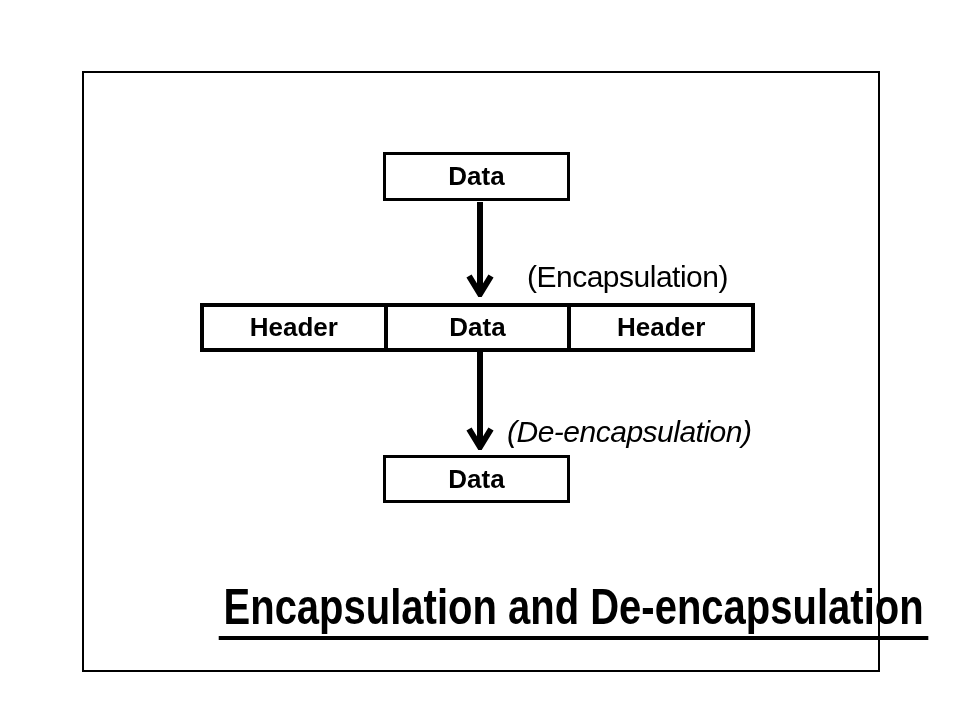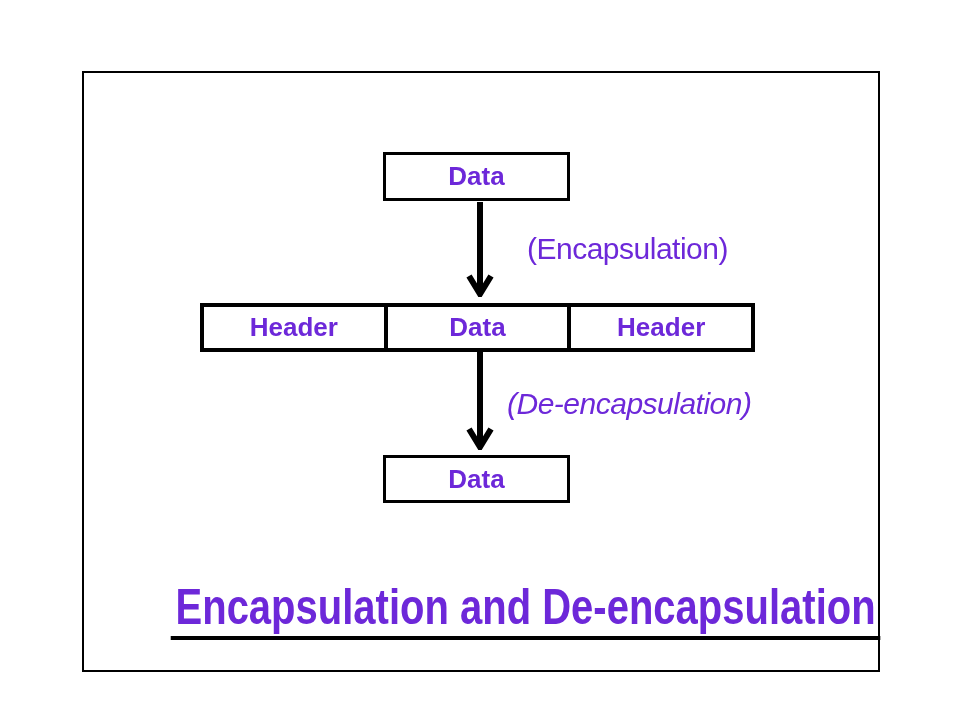--- a/index.html
+++ b/index.html
@@ -1,21 +1,21 @@
 <!DOCTYPE html>
 <html><head>
 <meta charset="utf-8">
 <style>
   html, body { margin: 0; padding: 0; background: #ffffff; }
   .canvas {
     position: relative;
     width: 960px;
     height: 720px;
     background: #ffffff;
-    color: #6d28d9;
+    color: #000000;
     font-family: "Liberation Sans", sans-serif;
     overflow: hidden;
   }
   .frame {
     position: absolute;
     left: 82px; top: 71px;
     width: 798px; height: 601px;
     border: 2px solid #000000;
     box-sizing: border-box;
   }
@@ -51,28 +51,30 @@
   }
   .pdu-cell + .pdu-cell { border-left: 4px solid #000000; }
   .arrow { position: absolute; }
   .arrow-encapsulation   { left: 465px; top: 202px; }
   .arrow-deencapsulation { left: 465px; top: 352px; }
   .flow-label {
     position: absolute;
     font-size: 30px;
     letter-spacing: -0.5px;
     white-space: nowrap;
+    margin-top: 28px;
   }
   .label-encapsulation   { left: 527px; top: 232px; }
   .label-deencapsulation { left: 507px; top: 387px; font-style: italic; }
   .title-wrap {
     position: absolute;
     left: 82px; top: 581px;
     width: 798px;
     text-align: center;
+    padding-left: 48px;
   }
   .title-text {
     display: inline-block;
     font-size: 50px;
     font-weight: bold;
     line-height: 1.05;
     white-space: nowrap;
     transform: scaleX(0.8);
     transform-origin: 50% 50%;
     border-bottom: 4px solid #000000;

